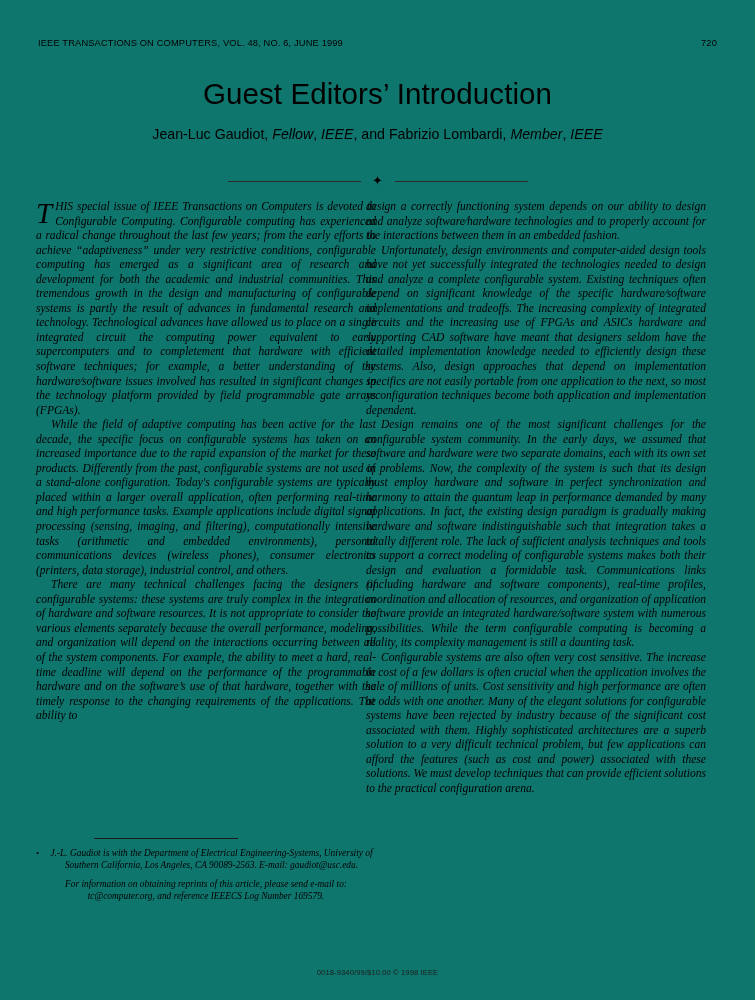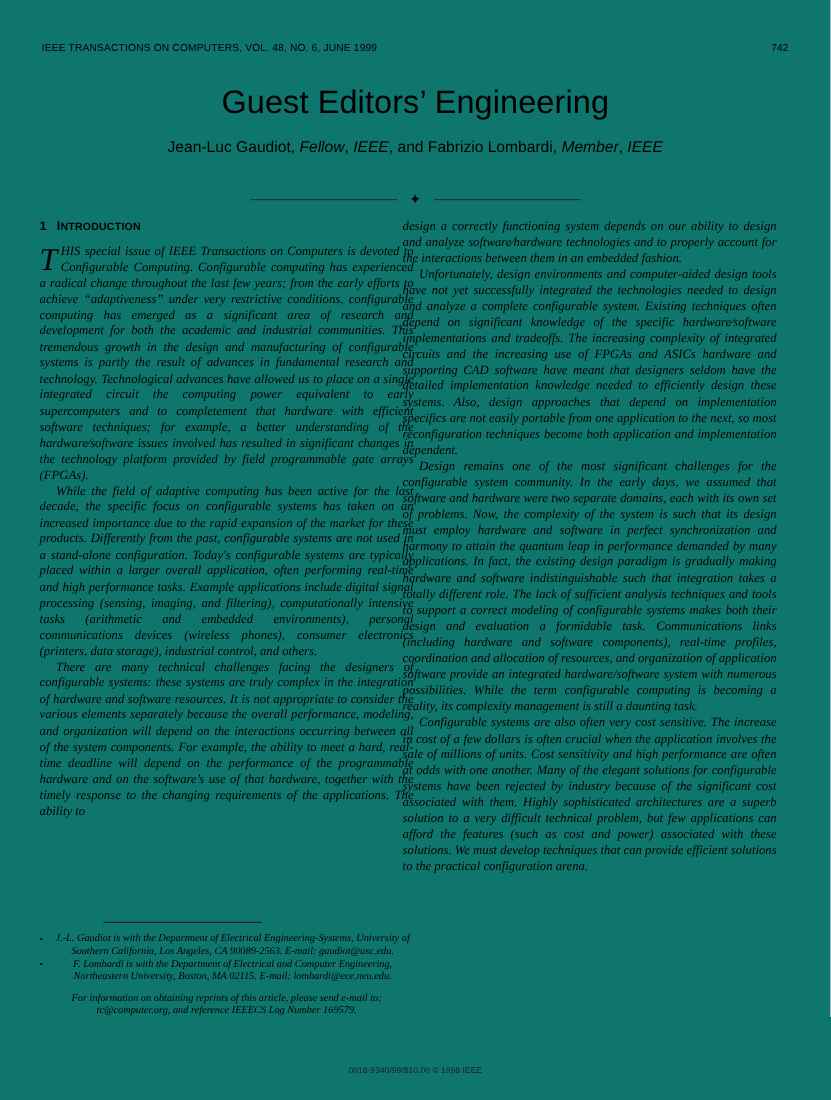--- a/index.html
+++ b/index.html
@@ -186,58 +186,54 @@
     letter-spacing: 0.1px;
   }
 </style>
 </head>
 <body>
 
 <div class="page">
 
   <div class="runhead">
     <span class="journal">IEEE TRANSACTIONS ON COMPUTERS,  VOL. 48,  NO. 6,  JUNE  1999</span>
-    <span class="folio">742</span>
-  </div>
-
-  <div class="title">Guest Editors’ Engineering</div>
+    <span class="folio">720</span>
+  </div>
+
+  <div class="title">Guest Editors’ Introduction</div>
 
   <div class="byline">
     <span>Jean-Luc Gaudiot, </span><i>Fellow</i><span>, </span><i>IEEE</i><span>, and Fabrizio Lombardi, </span><i>Member</i><span>, </span><i>IEEE</i>
   </div>
 
   <div class="ornament">
     <span class="rule"></span>
     <span class="star">✦</span>
     <span class="rule"></span>
   </div>
 
   <div class="col col-left">
-    <h2 class="sec-head">
-      <span class="num">1</span><span class="cap">I</span><span class="nm">NTRODUCTION</span>
-    </h2>
 
     <p class="body first"><span class="dropcap">T</span><span class="smallcaps">HIS</span><span> special issue of IEEE Transactions on Computers is devoted to Configurable Computing. Configurable computing has experienced a radical change throughout the last few years; from the early efforts to achieve “adaptiveness” under very restrictive conditions, configurable computing has emerged as a significant area of research and development for both the academic and industrial communities. This tremendous growth in the design and manufacturing of configurable systems is partly the result of advances in fundamental research and technology. Technological advances have allowed us to place on a single integrated circuit the computing power equivalent to early supercomputers and to completement that hardware with efficient software techniques; for example, a better understanding of the hardware⁄software issues involved has resulted in significant changes in the technology platform provided by field programmable gate arrays (FPGAs).</span></p>
 
     <p class="body">While the field of adaptive computing has been active for the last decade, the specific focus on configurable systems has taken on an increased importance due to the rapid expansion of the market for these products. Differently from the past, configurable systems are not used in a stand-alone configuration. Today's configurable systems are typically placed within a larger overall application, often performing real-time and high performance tasks. Example applications include digital signal processing (sensing, imaging, and filtering), computationally intensive tasks (arithmetic and embedded environments), personal communications devices (wireless phones), consumer electronics (printers, data storage), industrial control, and others.</p>
 
     <p class="body">There are many technical challenges facing the designers of configurable systems: these systems are truly complex in the integration of hardware and software resources. It is not appropriate to consider the various elements separately because the overall performance, modeling, and organization will depend on the interactions occurring between all of the system components. For example, the ability to meet a hard, real-time deadline will depend on the performance of the programmable hardware and on the software’s use of that hardware, together with the timely response to the changing requirements of the applications. The ability to</p>
   </div>
 
   <div class="col col-right">
     <p class="body first">design a correctly functioning system depends on our ability to design and analyze software⁄hardware technologies and to properly account for the interactions between them in an embedded fashion.</p>
     <p class="body">Unfortunately, design environments and computer-aided design tools have not yet successfully integrated the technologies needed to design and analyze a complete configurable system. Existing techniques often depend on significant knowledge of the specific hardware⁄software implementations and tradeoffs. The increasing complexity of integrated circuits and the increasing use of FPGAs and ASICs hardware and supporting CAD software have meant that designers seldom have the detailed implementation knowledge needed to efficiently design these systems. Also, design approaches that depend on implementation specifics are not easily portable from one application to the next, so most reconfiguration techniques become both application and implementation dependent.</p>
     <p class="body">Design remains one of the most significant challenges for the configurable system community. In the early days, we assumed that software and hardware were two separate domains, each with its own set of problems. Now, the complexity of the system is such that its design must employ hardware and software in perfect synchronization and harmony to attain the quantum leap in performance demanded by many applications. In fact, the existing design paradigm is gradually making hardware and software indistinguishable such that integration takes a totally different role. The lack of sufficient analysis techniques and tools to support a correct modeling of configurable systems makes both their design and evaluation a formidable task. Communications links (including hardware and software components), real-time profiles, coordination and allocation of resources, and organization of application software provide an integrated hardware/software system with numerous possibilities. While the term configurable computing is becoming a reality, its complexity management is still a daunting task.</p>
     <p class="body">Configurable systems are also often very cost sensitive. The increase in cost of a few dollars is often crucial when the application involves the sale of millions of units. Cost sensitivity and high performance are often at odds with one another. Many of the elegant solutions for configurable systems have been rejected by industry because of the significant cost associated with them. Highly sophisticated architectures are a superb solution to a very difficult technical problem, but few applications can afford the features (such as cost and power) associated with these solutions. We must develop techniques that can provide efficient solutions to the practical configuration arena.</p>
   </div>
 
   <div class="footnote">
     <div class="fn-rule"></div>
     <ul class="fn-list">
       <li>J.-L. Gaudiot is with the Department of Electrical Engineering-Systems, University of Southern California, Los Angeles, CA 90089-2563. E-mail: gaudiot@usc.edu.</li>
-      <li>F. Lombardi is with the Department of Electrical and Computer Engineering, Northeastern University, Boston, MA 02115. E-mail: lombardi@ece.neu.edu.</li>
     </ul>
     <div class="fn-note">For information on obtaining reprints of this article, please send e-mail to: tc@computer.org, and reference IEEECS Log Number 169579.</div>
   </div>
 
   <div class="footer">0018-9340/99/$10.00 © 1998 IEEE</div>
 
 </div>
 
 </body></html>

